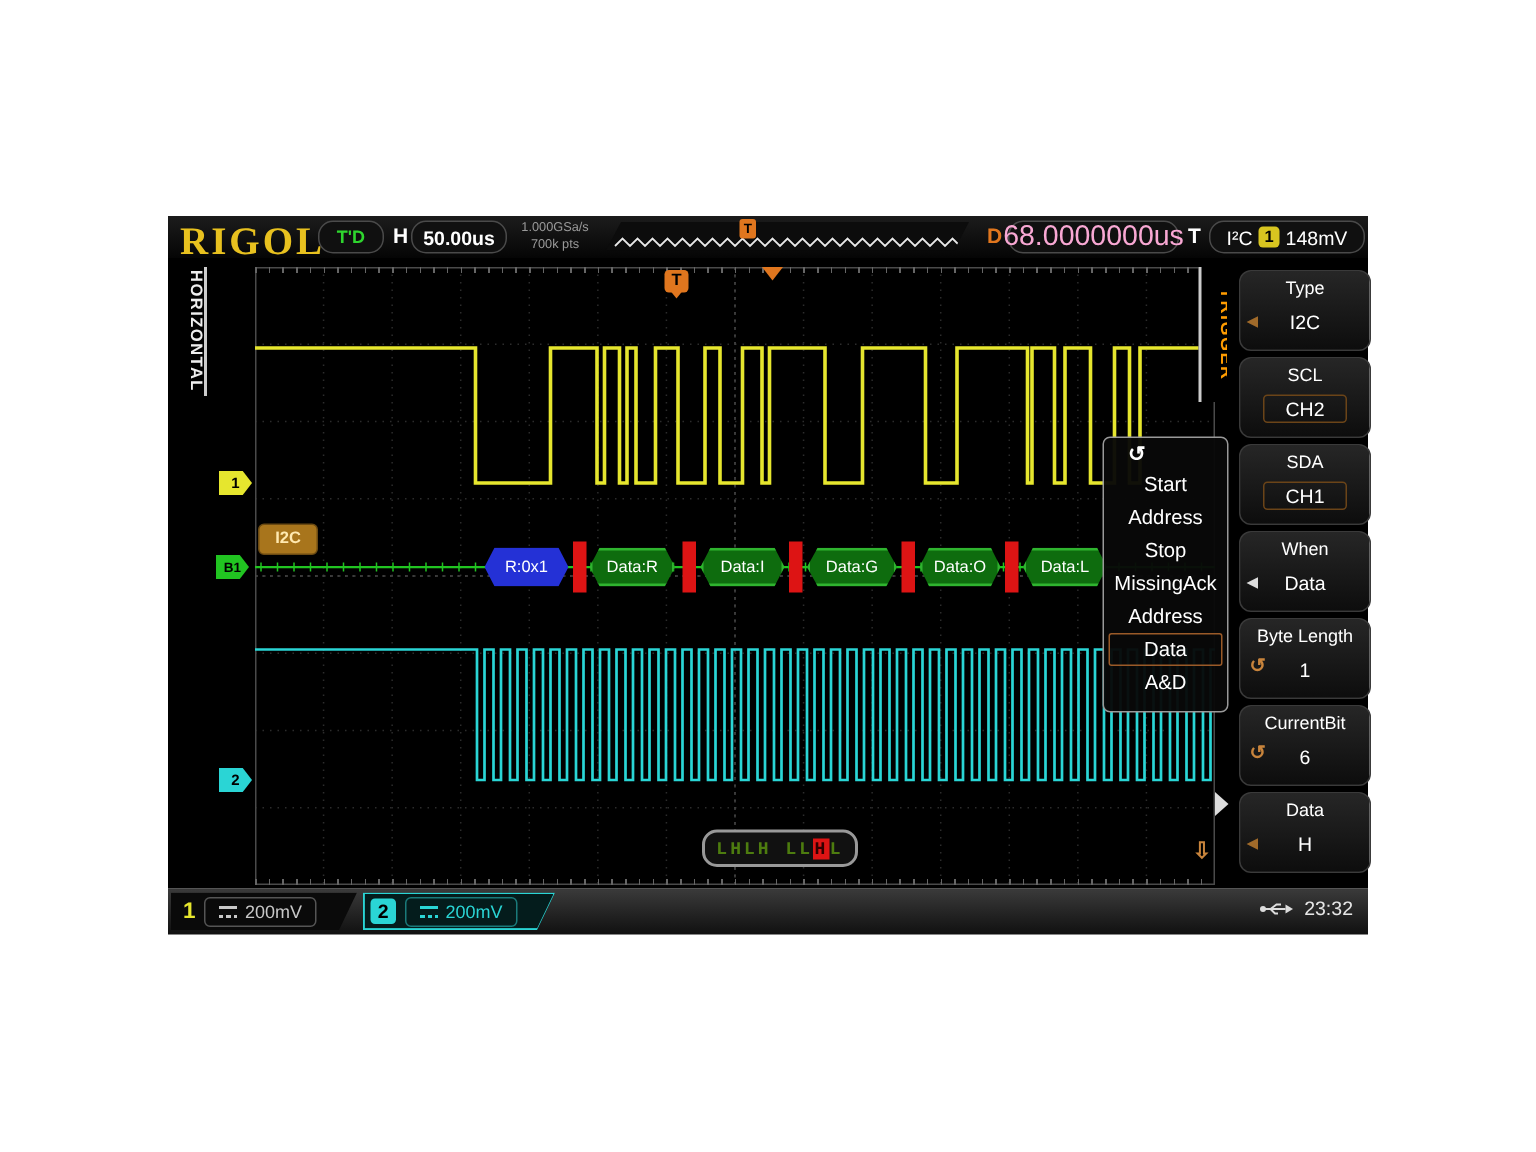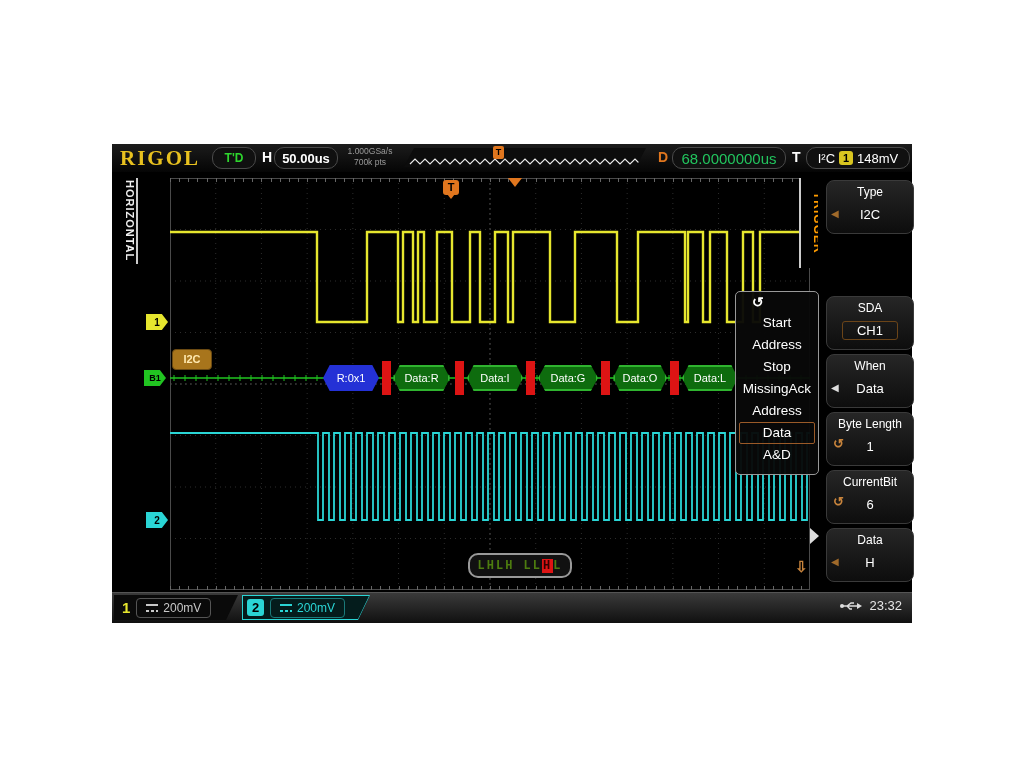--- a/index.html
+++ b/index.html
@@ -3,35 +3,35 @@
 <meta charset="utf-8">
 <style>
   html,body{margin:0;padding:0;background:#fff;}
   .stage{position:relative;width:1024px;height:768px;background:#fff;overflow:hidden;
          font-family:"Liberation Sans",sans-serif;}
   .scope{position:absolute;left:112px;top:144px;width:800px;height:478px;background:#000;border-radius:4px;}
 
   
   .topbar{position:absolute;left:0;top:0;width:800px;height:28px;background:linear-gradient(#1c1c1c,#050505);}
   .brand{position:absolute;left:8px;top:2px;font-family:"Liberation Serif",serif;font-weight:bold;
-         font-size:21px;color:#e8c11f;letter-spacing:2px;}
+         font-size:26px;color:#e8c11f;letter-spacing:2px;}
   .pillbox{position:absolute;top:3px;height:20px;background:#101010;border:1px solid #4a4a4a;
            border-radius:10px;color:#fff;display:flex;align-items:center;justify-content:center;
            font-size:13px;}
   .tstat{left:100px;width:42px;color:#2ed52e;font-weight:bold;font-size:12px;}
   .hlabel{position:absolute;left:150px;top:5px;color:#fff;font-weight:bold;font-size:14px;}
   .tbase{left:162px;width:62px;font-weight:bold;}
   .srate{position:absolute;left:230px;top:2px;width:56px;color:#9a9a9a;font-size:8.5px;line-height:11px;
          text-align:center;}
   .zigzagbox{position:absolute;left:292px;top:4px;width:242px;height:19px;background:#0c0c0c;
              clip-path:polygon(10px 0,100% 0,calc(100% - 10px) 100%,0 100%);}
   .ztrig{position:absolute;left:381px;top:2px;width:11px;height:13px;background:#e0761e;border-radius:2px;
          color:#000;font-size:9px;font-weight:bold;text-align:center;line-height:13px;}
   .dlabel{position:absolute;left:546px;top:5px;color:#e0761e;font-weight:bold;font-size:14px;}
-  .delaybox{left:560px;width:112px;color:#22c55e;font-size:15px;}
+  .delaybox{left:560px;width:112px;color:#f9a8d4;font-size:19px;}
   .t2label{position:absolute;left:680px;top:5px;color:#fff;font-weight:bold;font-size:14px;}
   .trigbox{left:694px;width:102px;gap:4px;}
   .srcbadge{display:inline-block;width:14px;height:14px;background:#d8c520;color:#000;border-radius:3px;
             font-size:11px;font-weight:bold;text-align:center;line-height:14px;}
 
   
   .vtab{position:absolute;background:#000;color:#eee;font-weight:bold;
         writing-mode:vertical-rl;text-align:center;font-size:11px;letter-spacing:1px;}
   .htab{left:0;top:34px;width:24px;height:86px;border-right:2px solid #ccc;}
   .ttab{left:687px;top:34px;width:24px;height:90px;border-left:2px solid #ccc;color:#ff9c00;font-size:12px;}
@@ -275,20 +275,26 @@
 
     <div class="vtab ttab">TRIGGER</div>
     <div class="menu" id="menu-col">
         <div class="softkey" style="top: 6px;">
           <div class="lbl">Type</div>
           <div class="valrow">
             <span class="sk-arrow">◀</span>
             <span class="val">I2C</span>
           </div>
         </div>
+        <div class="softkey" style="top: 64px;">
+          <div class="lbl">SCL</div>
+          <div class="valrow">
+            <span class="valbox">CH2</span>
+          </div>
+        </div>
         <div class="softkey" style="top: 122px;">
           <div class="lbl">SDA</div>
           <div class="valrow">
             <span class="valbox">CH1</span>
           </div>
         </div>
         <div class="softkey" style="top: 180px;">
           <div class="lbl">When</div>
           <div class="valrow">
             <span class="sk-arrow active">◀</span>

